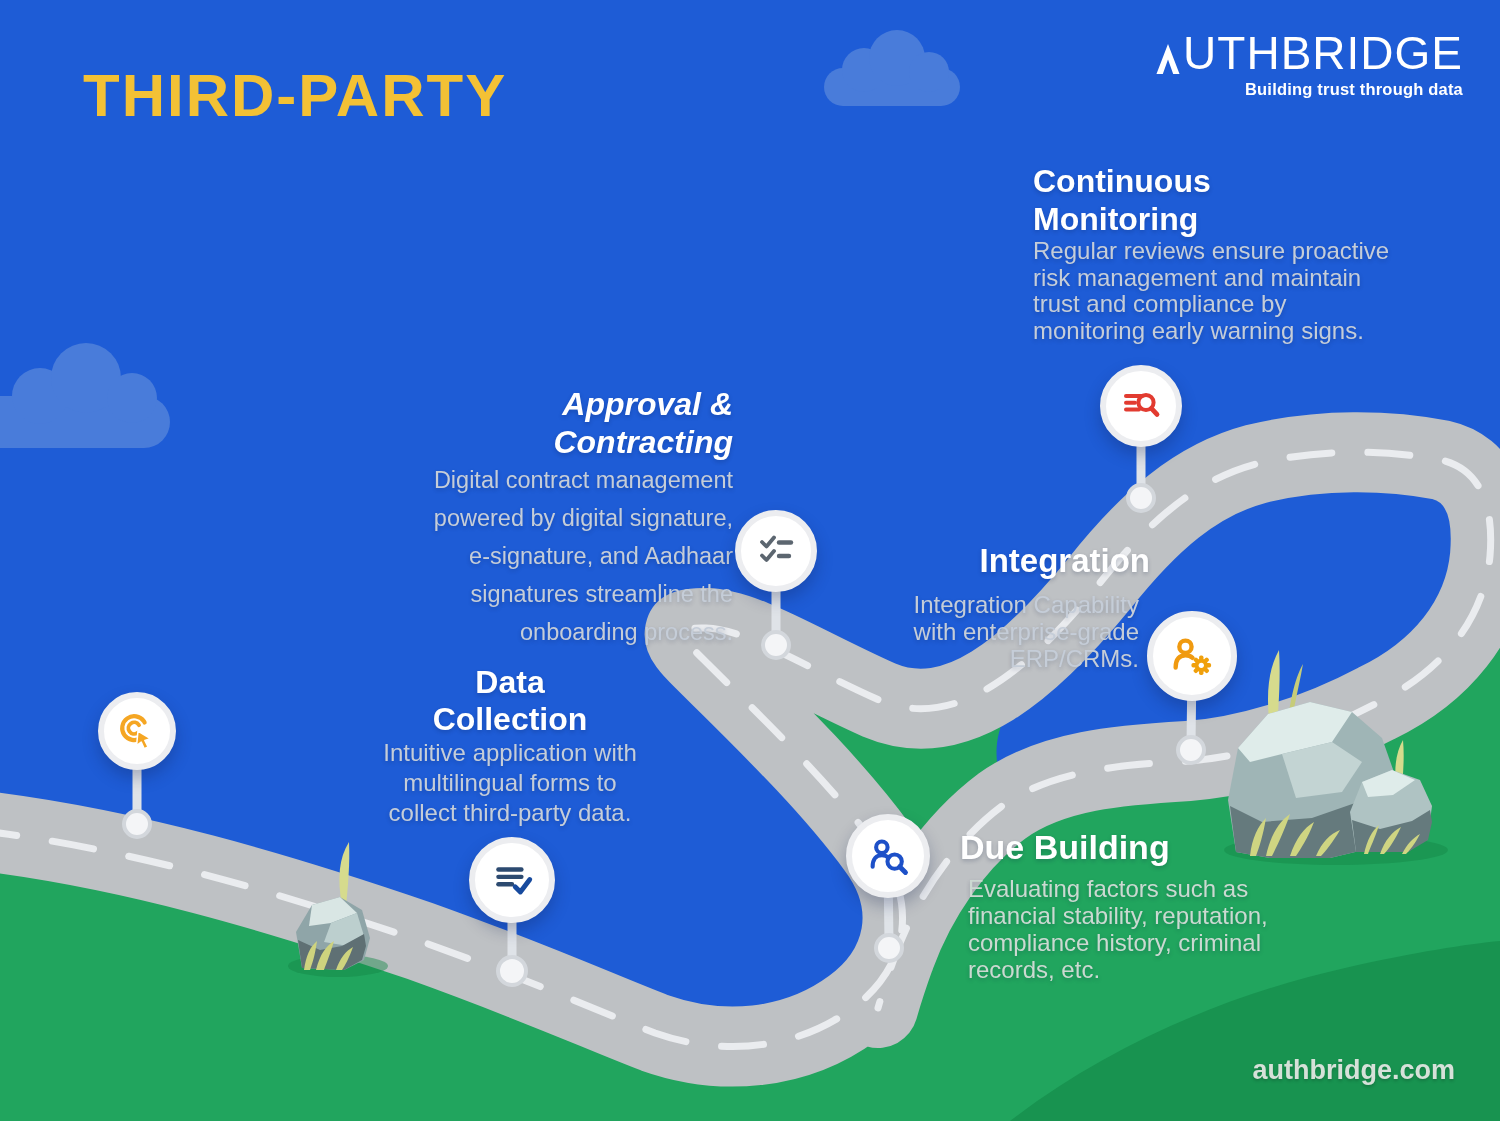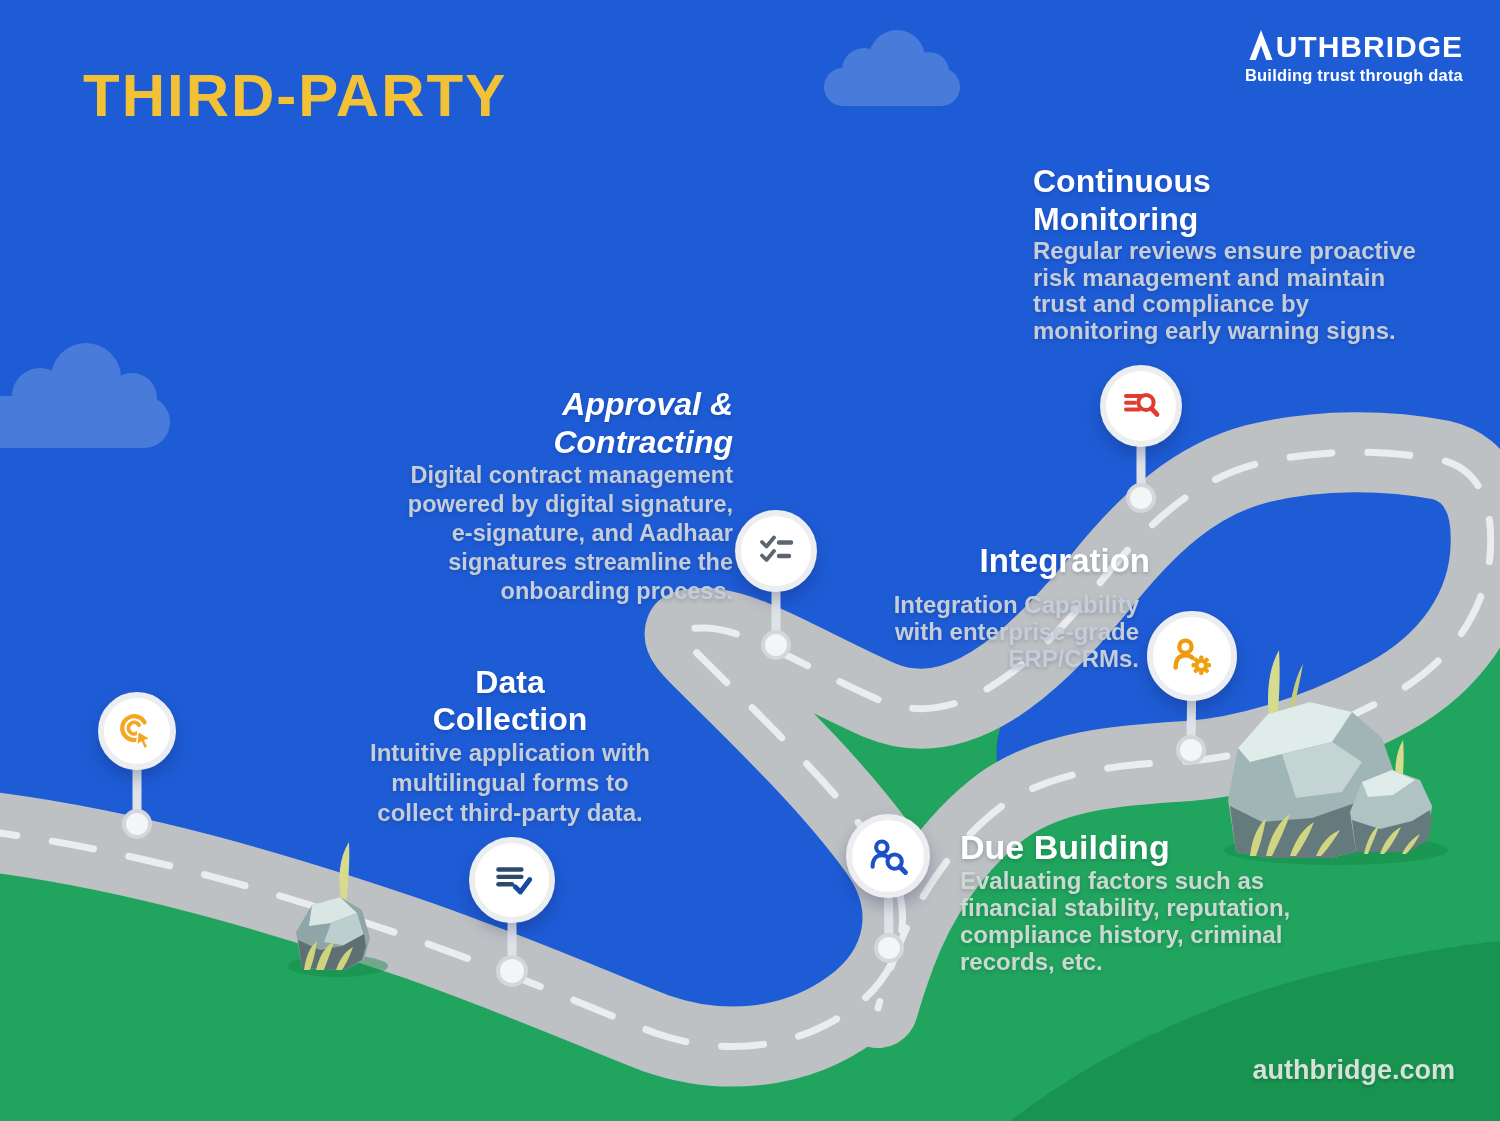--- a/index.html
+++ b/index.html
@@ -6,45 +6,45 @@
   .canvas{
     position:relative; width:1500px; height:1121px; overflow:hidden;
     font-family:"Liberation Sans","DejaVu Sans",sans-serif;
     background:#1E5CD6;
   }
   .scene{position:absolute;inset:0;}
   
   .brand{position:absolute; top:30px; right:37px; text-align:right; color:#fff;}
   .brand .wordmark{display:flex; align-items:flex-end; justify-content:flex-end; gap:2px;}
   .brand .wordmark svg{display:block; margin-bottom:2px;}
-  .brand .logo-text{font-size:30px; font-weight:bold; letter-spacing:1px; line-height:1;}
+  .brand .logo-text{font-size:46px; font-weight:normal; letter-spacing:1px; line-height:1;}
   .brand .tagline{font-size:16.5px; font-weight:bold; margin-top:4px; letter-spacing:.2px;}
   
   .title-block{position:absolute; left:83px; top:66px; color:#fff;}
   .title-eyebrow{font-size:60px; font-weight:600; color:#F3C135; letter-spacing:2px; line-height:1;}
   .title-main{font-size:95px; font-weight:800; letter-spacing:0; line-height:.92; margin-top:24px;
               text-shadow:0 3px 6px rgba(10,25,70,.18);}
   
   .step-text{position:absolute; text-shadow:0 2px 4px rgba(10,25,60,.22);}
   .step-title{color:#fff; font-weight:bold; white-space:pre-line;}
-  .step-desc{font-weight:700; white-space:pre-line; color:#C5CDD8;}
+  .step-desc{font-weight:400; white-space:pre-line; color:#C5CDD8;}
   .on-green .step-desc{color:#CBD9D1;}
   .ta-center{text-align:center;} .ta-right{text-align:right;} .ta-left{text-align:left;}
 
   .st-initiation{left:27px; top:556px; width:235px;}
   .st-initiation .step-title{font-size:31px;}
   .st-initiation .step-desc{font-size:24px; line-height:30px; margin-top:10px;}
 
   .st-data{left:360px; top:664px; width:300px;}
   .st-data .step-title{font-size:32px; line-height:37px;}
   .st-data .step-desc{font-size:24px; line-height:30px; margin-top:9px;}
 
   .st-approval{left:378px; top:385px; width:355px;}
   .st-approval .step-title{font-size:32px; line-height:38px;font-style:italic;}
-  .st-approval .step-desc{font-size:23.5px; line-height:29px; margin-top:9px;}
+  .st-approval .step-desc{font-size:23.5px; line-height:38px; margin-top:9px;}
 
   .st-duediligence{left:960px; top:828px; width:380px;}
   .st-duediligence .step-title{font-size:34px;}
   .st-duediligence .step-desc{font-size:24px; line-height:27px; margin-top:9px;}
 
   .st-integration{left:850px; top:542px; width:300px;}
   .st-integration .step-title{font-size:33px;text-align:right;}
   .st-integration .step-desc{font-size:24px; line-height:27px; margin-top:8px;}
 
   .st-monitoring{left:1033px; top:162px; width:410px;}
@@ -219,21 +219,21 @@
 Contracting</h2>
     <p class="step-desc" style="margin:0;">Digital contract management
 powered by digital signature,
 e-signature, and Aadhaar
 signatures streamline the
 onboarding process.</p>
   </section>
 
   <section class="step-text ta-left st-duediligence on-green">
     <h2 class="step-title" style="margin:0;">Due Building</h2>
-    <p class="step-desc" style="margin:0;">Evaluating factors such as
+    <p class="step-desc" style="margin:8px;">Evaluating factors such as
 financial stability, reputation,
 compliance history, criminal
 records, etc.</p>
   </section>
 
   <section class="step-text ta-right st-integration">
     <h2 class="step-title" style="margin:0;">Integration</h2>
     <p class="step-desc" style="margin:11px;">Integration Capability
 with enterprise-grade
 ERP/CRMs.</p>

